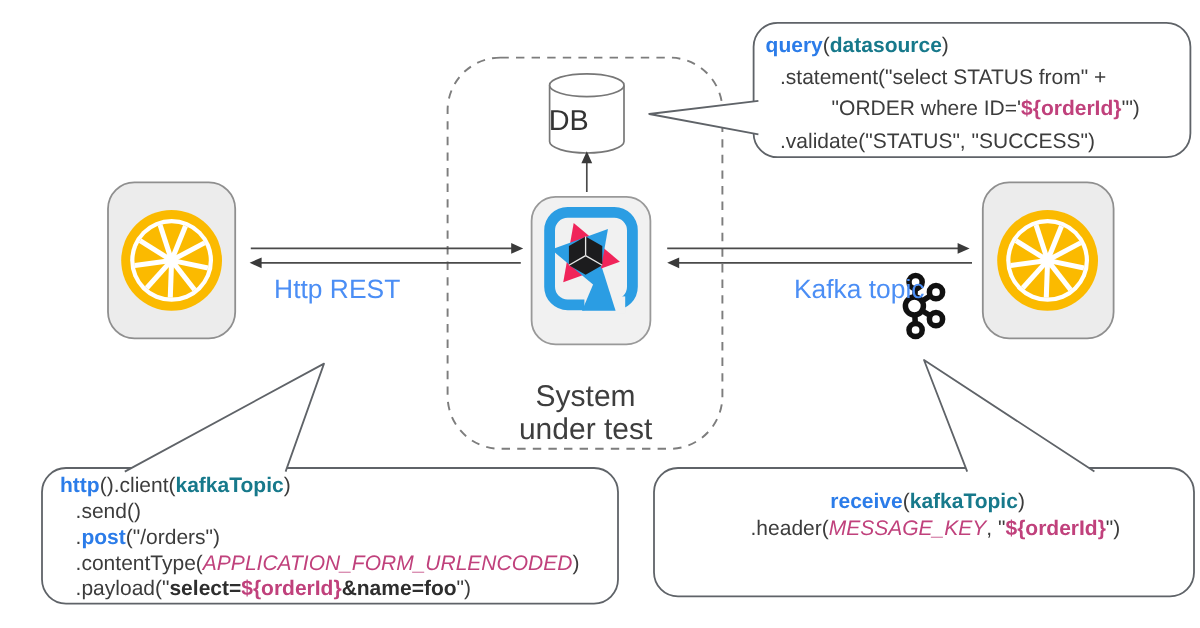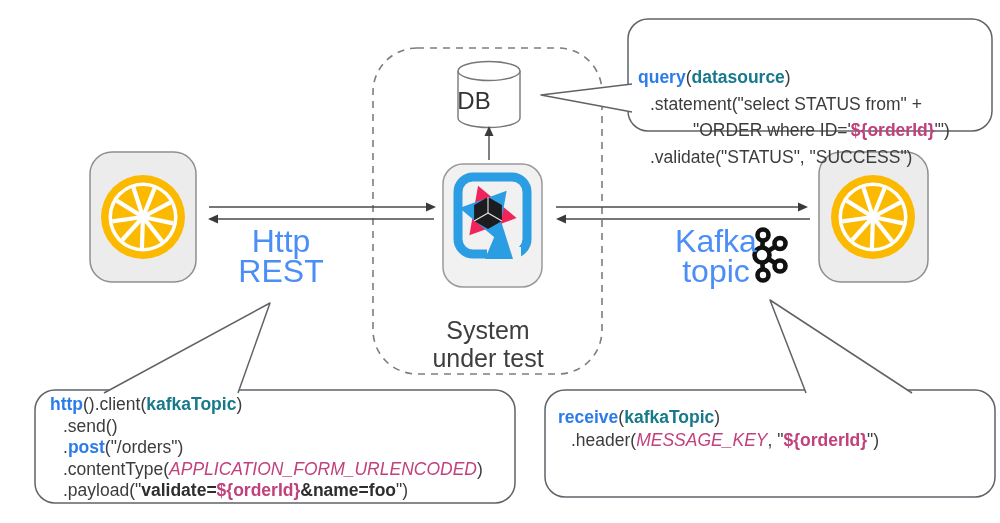--- a/index.html
+++ b/index.html
@@ -16,21 +16,21 @@
   .code-receive .code-line{line-height:23px;}
   .seg-plain   {color:var(--code_text,#3c3c3c);}
   .seg-keyword {color:var(--keyword,#2b7ce9);font-weight:700;}
   .seg-endpoint{color:var(--endpoint,#17798b);font-weight:700;}
   .seg-variable{color:var(--variable,#c0417c);font-weight:700;}
   .seg-constant{color:var(--variable,#c0417c);font-style:italic;}
   .seg-bold    {color:#2e2e2e;font-weight:700;}
   
   .label-blue{
     position:absolute;color:var(--label_blue,#4b8ef5);
-    font-size:32px;line-height:30px;text-align:center;font-weight:500;
+    font-size:22px;line-height:30px;text-align:center;font-weight:500;
   }
   .sut-label{
     position:absolute;color:#3e3e3e;font-size:25px;line-height:28px;text-align:center;
   }
   .db-label{
     position:absolute;color:#333;font-size:24px;text-align:center;font-weight:400;
   }
 </style>
 </head>
 <body>
@@ -146,33 +146,33 @@
   </svg>
 
   <div class="db-label" style="left:437px;top:87px;width:74px;">DB</div>
 
   <div class="sut-label" style="left:418px;top:316px;width:140px;">System under test</div>
 
   <div class="label-blue" style="left:226px;top:226px;width:110px;">Http REST</div>
 
   <div class="label-blue" style="left:661px;top:226px;width:110px;">Kafka topic</div>
 
-  <div class="code code-query" style="left:638px;top:24px;width:348px;margin-top:40px;">
+  <div class="code code-query" style="left:638px;top:24px;width:348px;">
       <div class="code-line" style="padding-left: 0px;"><span class="seg-keyword">query</span><span class="seg-plain">(</span><span class="seg-endpoint">datasource</span><span class="seg-plain">)</span></div>
       <div class="code-line" style="padding-left: 12px;"><span class="seg-plain">.statement("select STATUS from" +</span></div>
       <div class="code-line" style="padding-left: 55px;"><span class="seg-plain">"ORDER where ID='</span><span class="seg-variable">${orderId}</span><span class="seg-plain">'")</span></div>
       <div class="code-line" style="padding-left: 12px;"><span class="seg-plain">.validate("STATUS", "SUCCESS")</span></div>
     </div>
 
   <div class="code code-http" style="left:50px;top:394px;width:460px;">
       <div class="code-line" style="padding-left: 0px;"><span class="seg-keyword">http</span><span class="seg-plain">().client(</span><span class="seg-endpoint">kafkaTopic</span><span class="seg-plain">)</span></div>
       <div class="code-line" style="padding-left: 13px;"><span class="seg-plain">.send()</span></div>
       <div class="code-line" style="padding-left: 13px;"><span class="seg-plain">.</span><span class="seg-keyword">post</span><span class="seg-plain">("/orders")</span></div>
       <div class="code-line" style="padding-left: 13px;"><span class="seg-plain">.contentType(</span><span class="seg-constant">APPLICATION_FORM_URLENCODED</span><span class="seg-plain">)</span></div>
-      <div class="code-line" style="padding-left: 13px;"><span class="seg-plain">.payload("</span><span class="seg-bold">validate=</span><span class="seg-variable">${orderId}</span><span class="seg-bold">&amp;name=foo</span><span class="seg-plain">")</span></div>
+      <div class="code-line" style="padding-left: 13px;"><span class="seg-plain">.payload("</span><span class="seg-bold">select=</span><span class="seg-variable">${orderId}</span><span class="seg-bold">&amp;name=foo</span><span class="seg-plain">")</span></div>
     </div>
 
-  <div class="code code-receive" style="left:558px;top:406px;width:430px;">
+  <div class="code code-receive" style="left:558px;top:406px;width:430px;text-align:center;">
       <div class="code-line" style="padding-left: 0px;"><span class="seg-keyword">receive</span><span class="seg-plain">(</span><span class="seg-endpoint">kafkaTopic</span><span class="seg-plain">)</span></div>
       <div class="code-line" style="padding-left: 13px;"><span class="seg-plain">.header(</span><span class="seg-constant">MESSAGE_KEY</span><span class="seg-plain">, "</span><span class="seg-variable">${orderId}</span><span class="seg-plain">")</span></div>
     </div>
 
 </div>
 
 </body></html>

